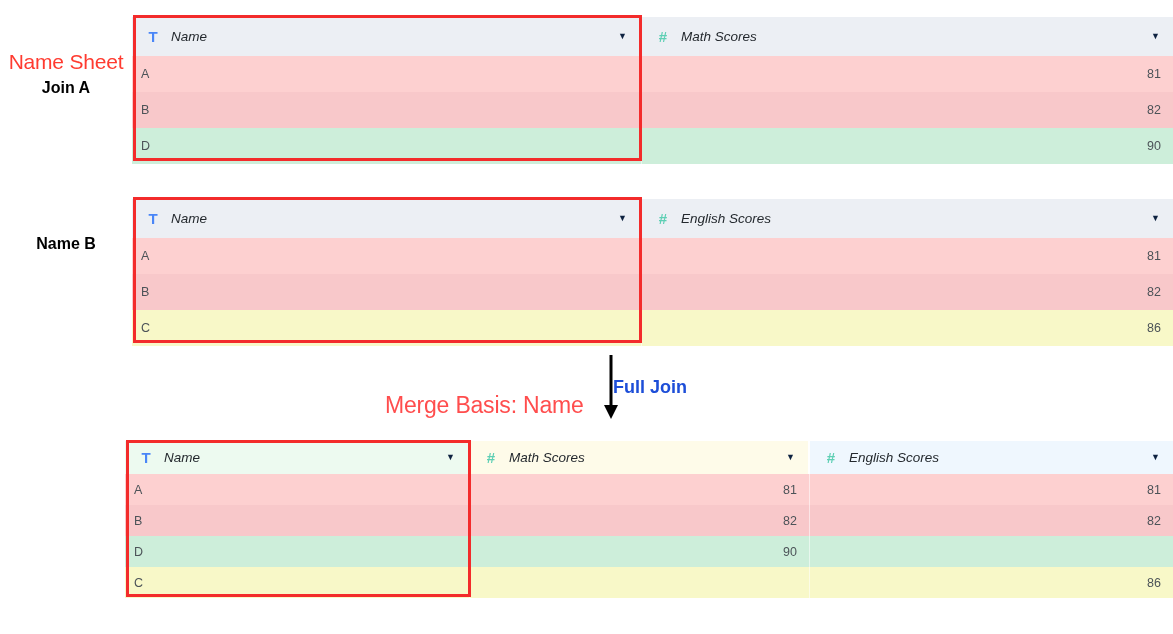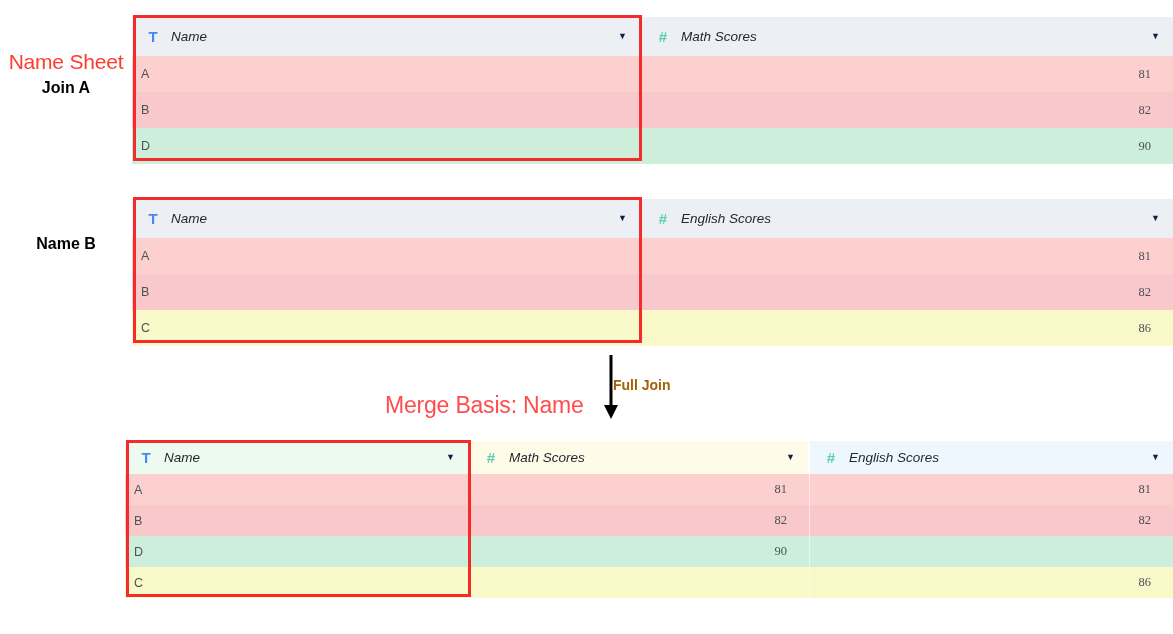--- a/index.html
+++ b/index.html
@@ -100,23 +100,22 @@
   .cell-text {
     font-size: 12.5px;
     color: #4c5358;
     margin-left: 9px;
     white-space: nowrap;
   }
   .cell-num {
     font-size: 12.5px;
     color: #4c5358;
     margin-left: auto;
-    margin-right: 22px;
-    white-space: nowrap;
-    font-family: Liberation Serif, serif;
+    margin-right: 12px;
+    white-space: nowrap;
   }
 
   
   .fill-pinkA { background: #fdd0d0; }
   .fill-pinkB { background: #f8c8ca; }
   .fill-green { background: #cdeeda; }
   .fill-yellow{ background: #f8f8c8; }
 
   
   .hdr-tint-green  { background: #edfaf0 !important; }
@@ -134,22 +133,22 @@
   
   .merge-basis {
     position: absolute;
     color: #ff4d4d;
     font-size: 23px;
     white-space: nowrap;
     letter-spacing: -0.2px;
   }
   .full-join {
     position: absolute;
-    color: #a16207;
-    font-size: 14px;
+    color: #1d4ed8;
+    font-size: 18px;
     font-weight: bold;
     white-space: nowrap;
   }
   .arrow-wrap {
     position: absolute;
   }
 </style>
 </head>
 <body>
 

